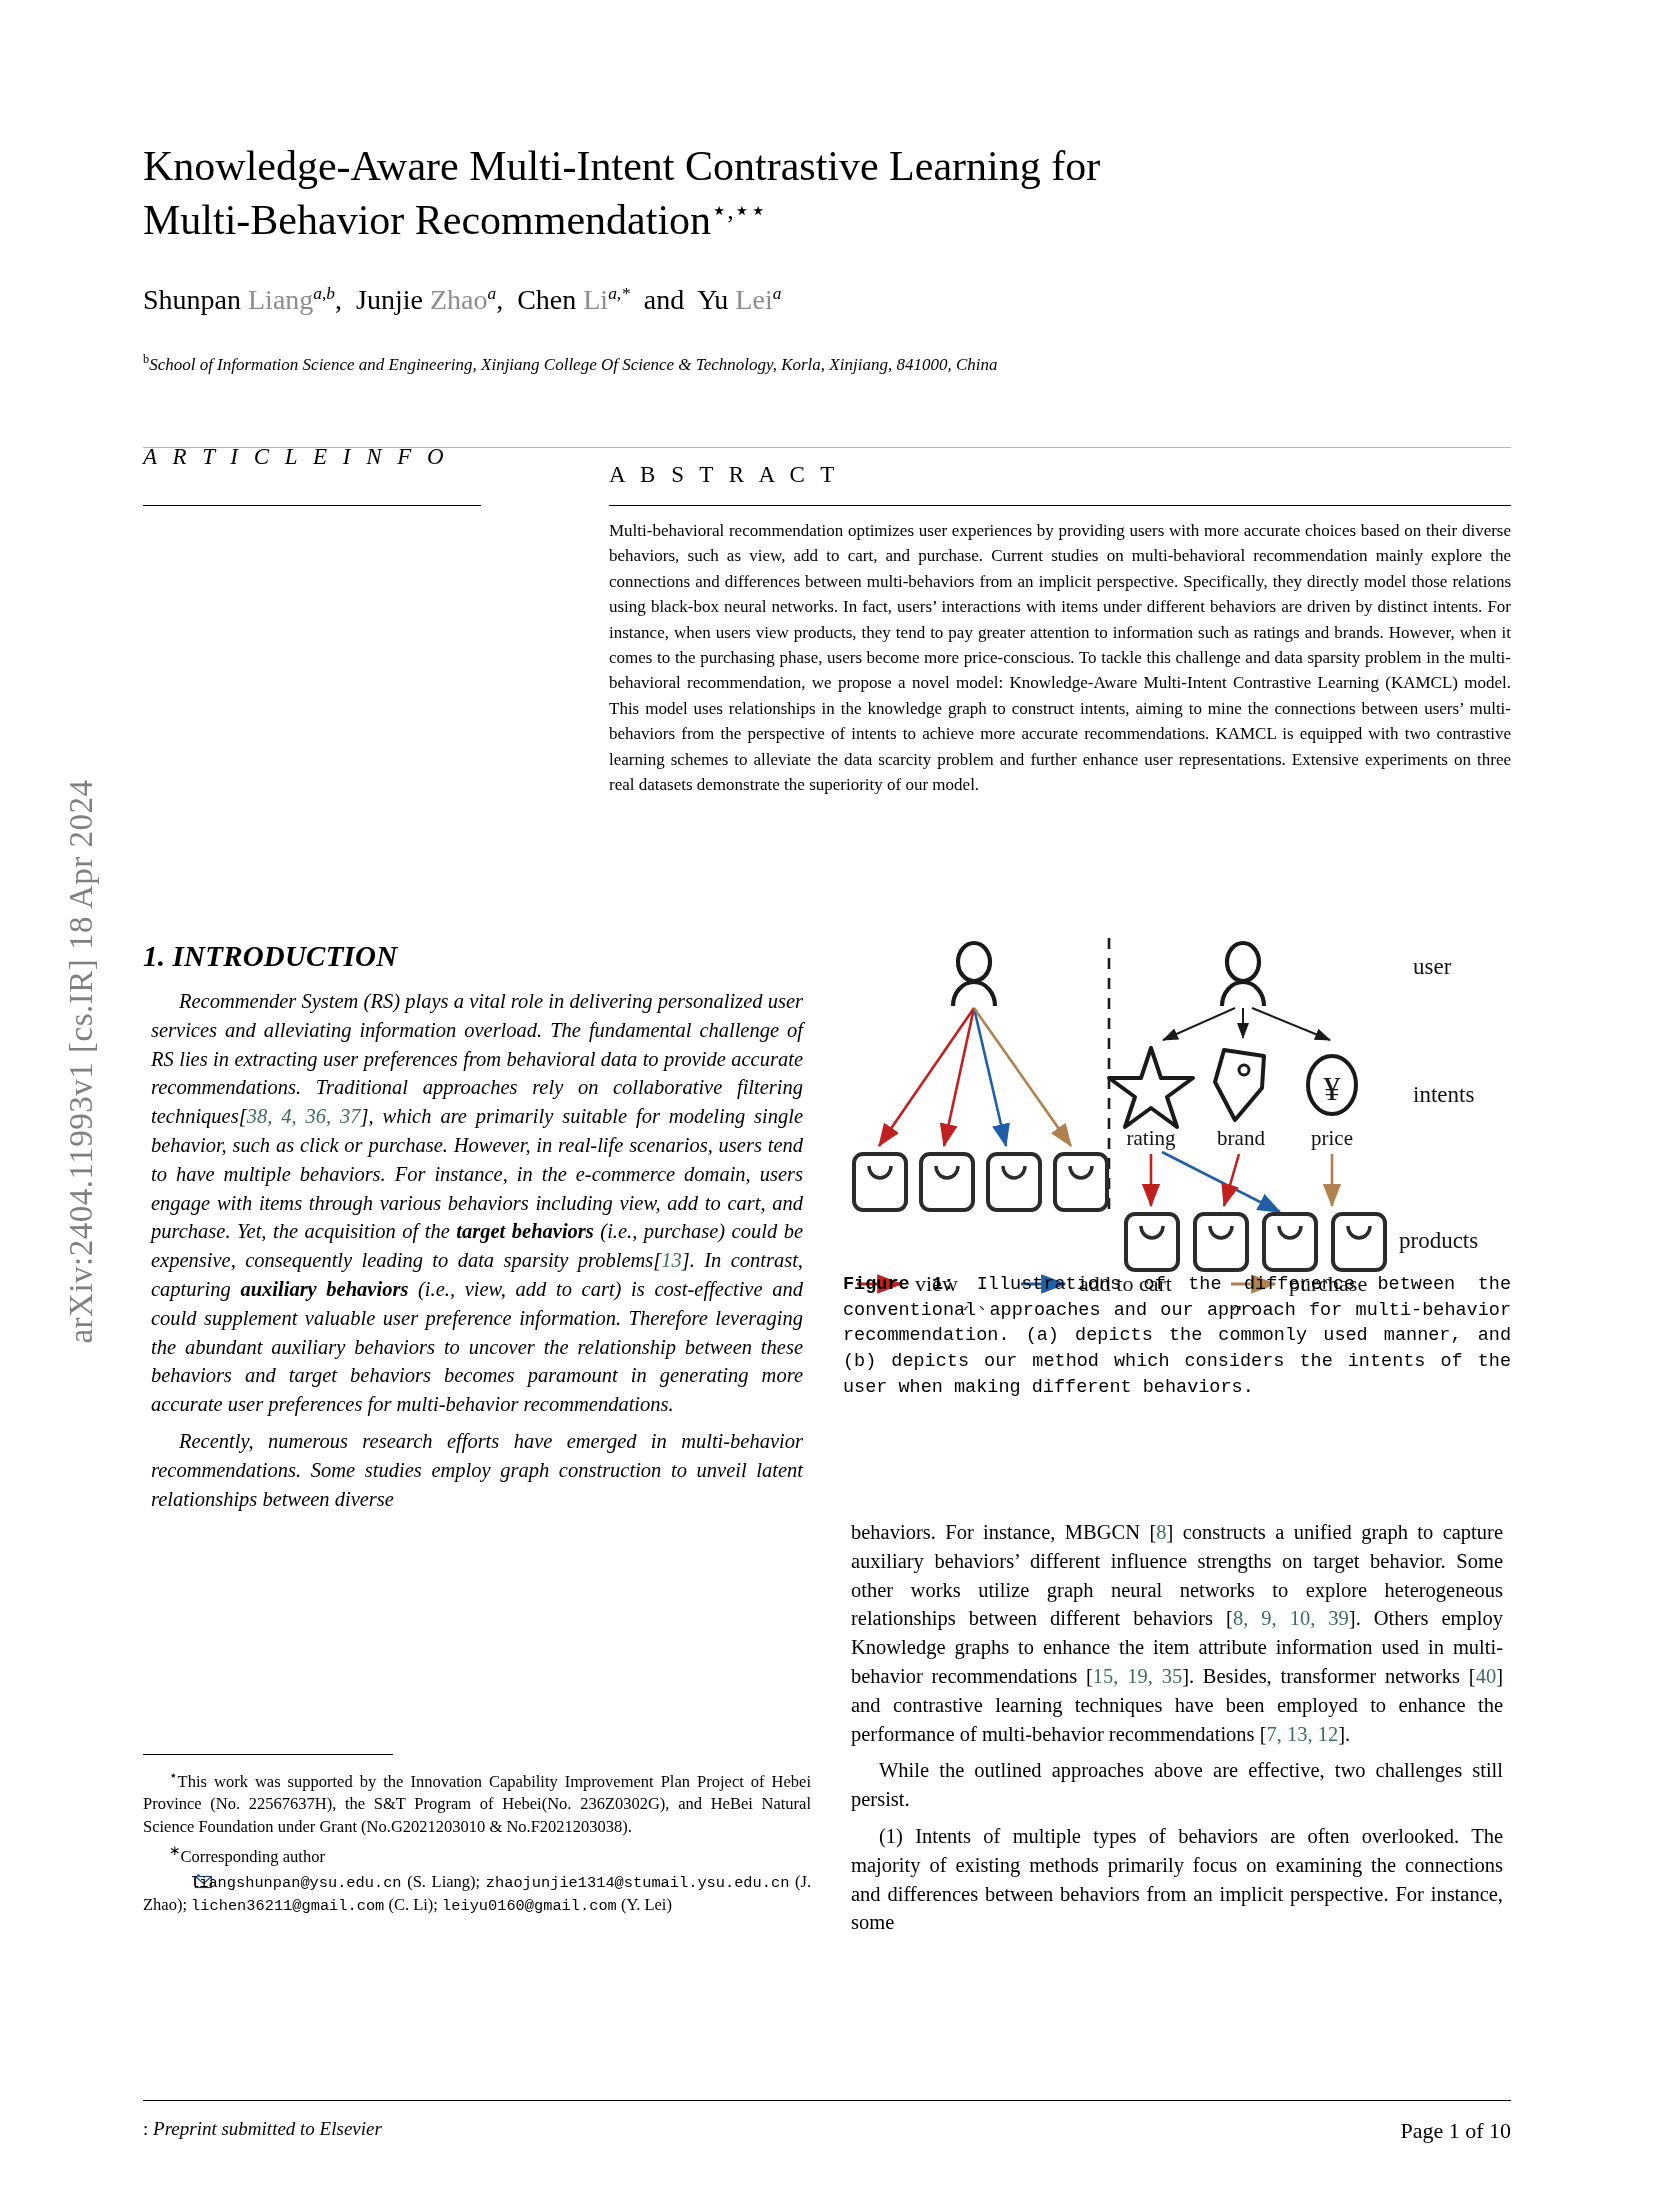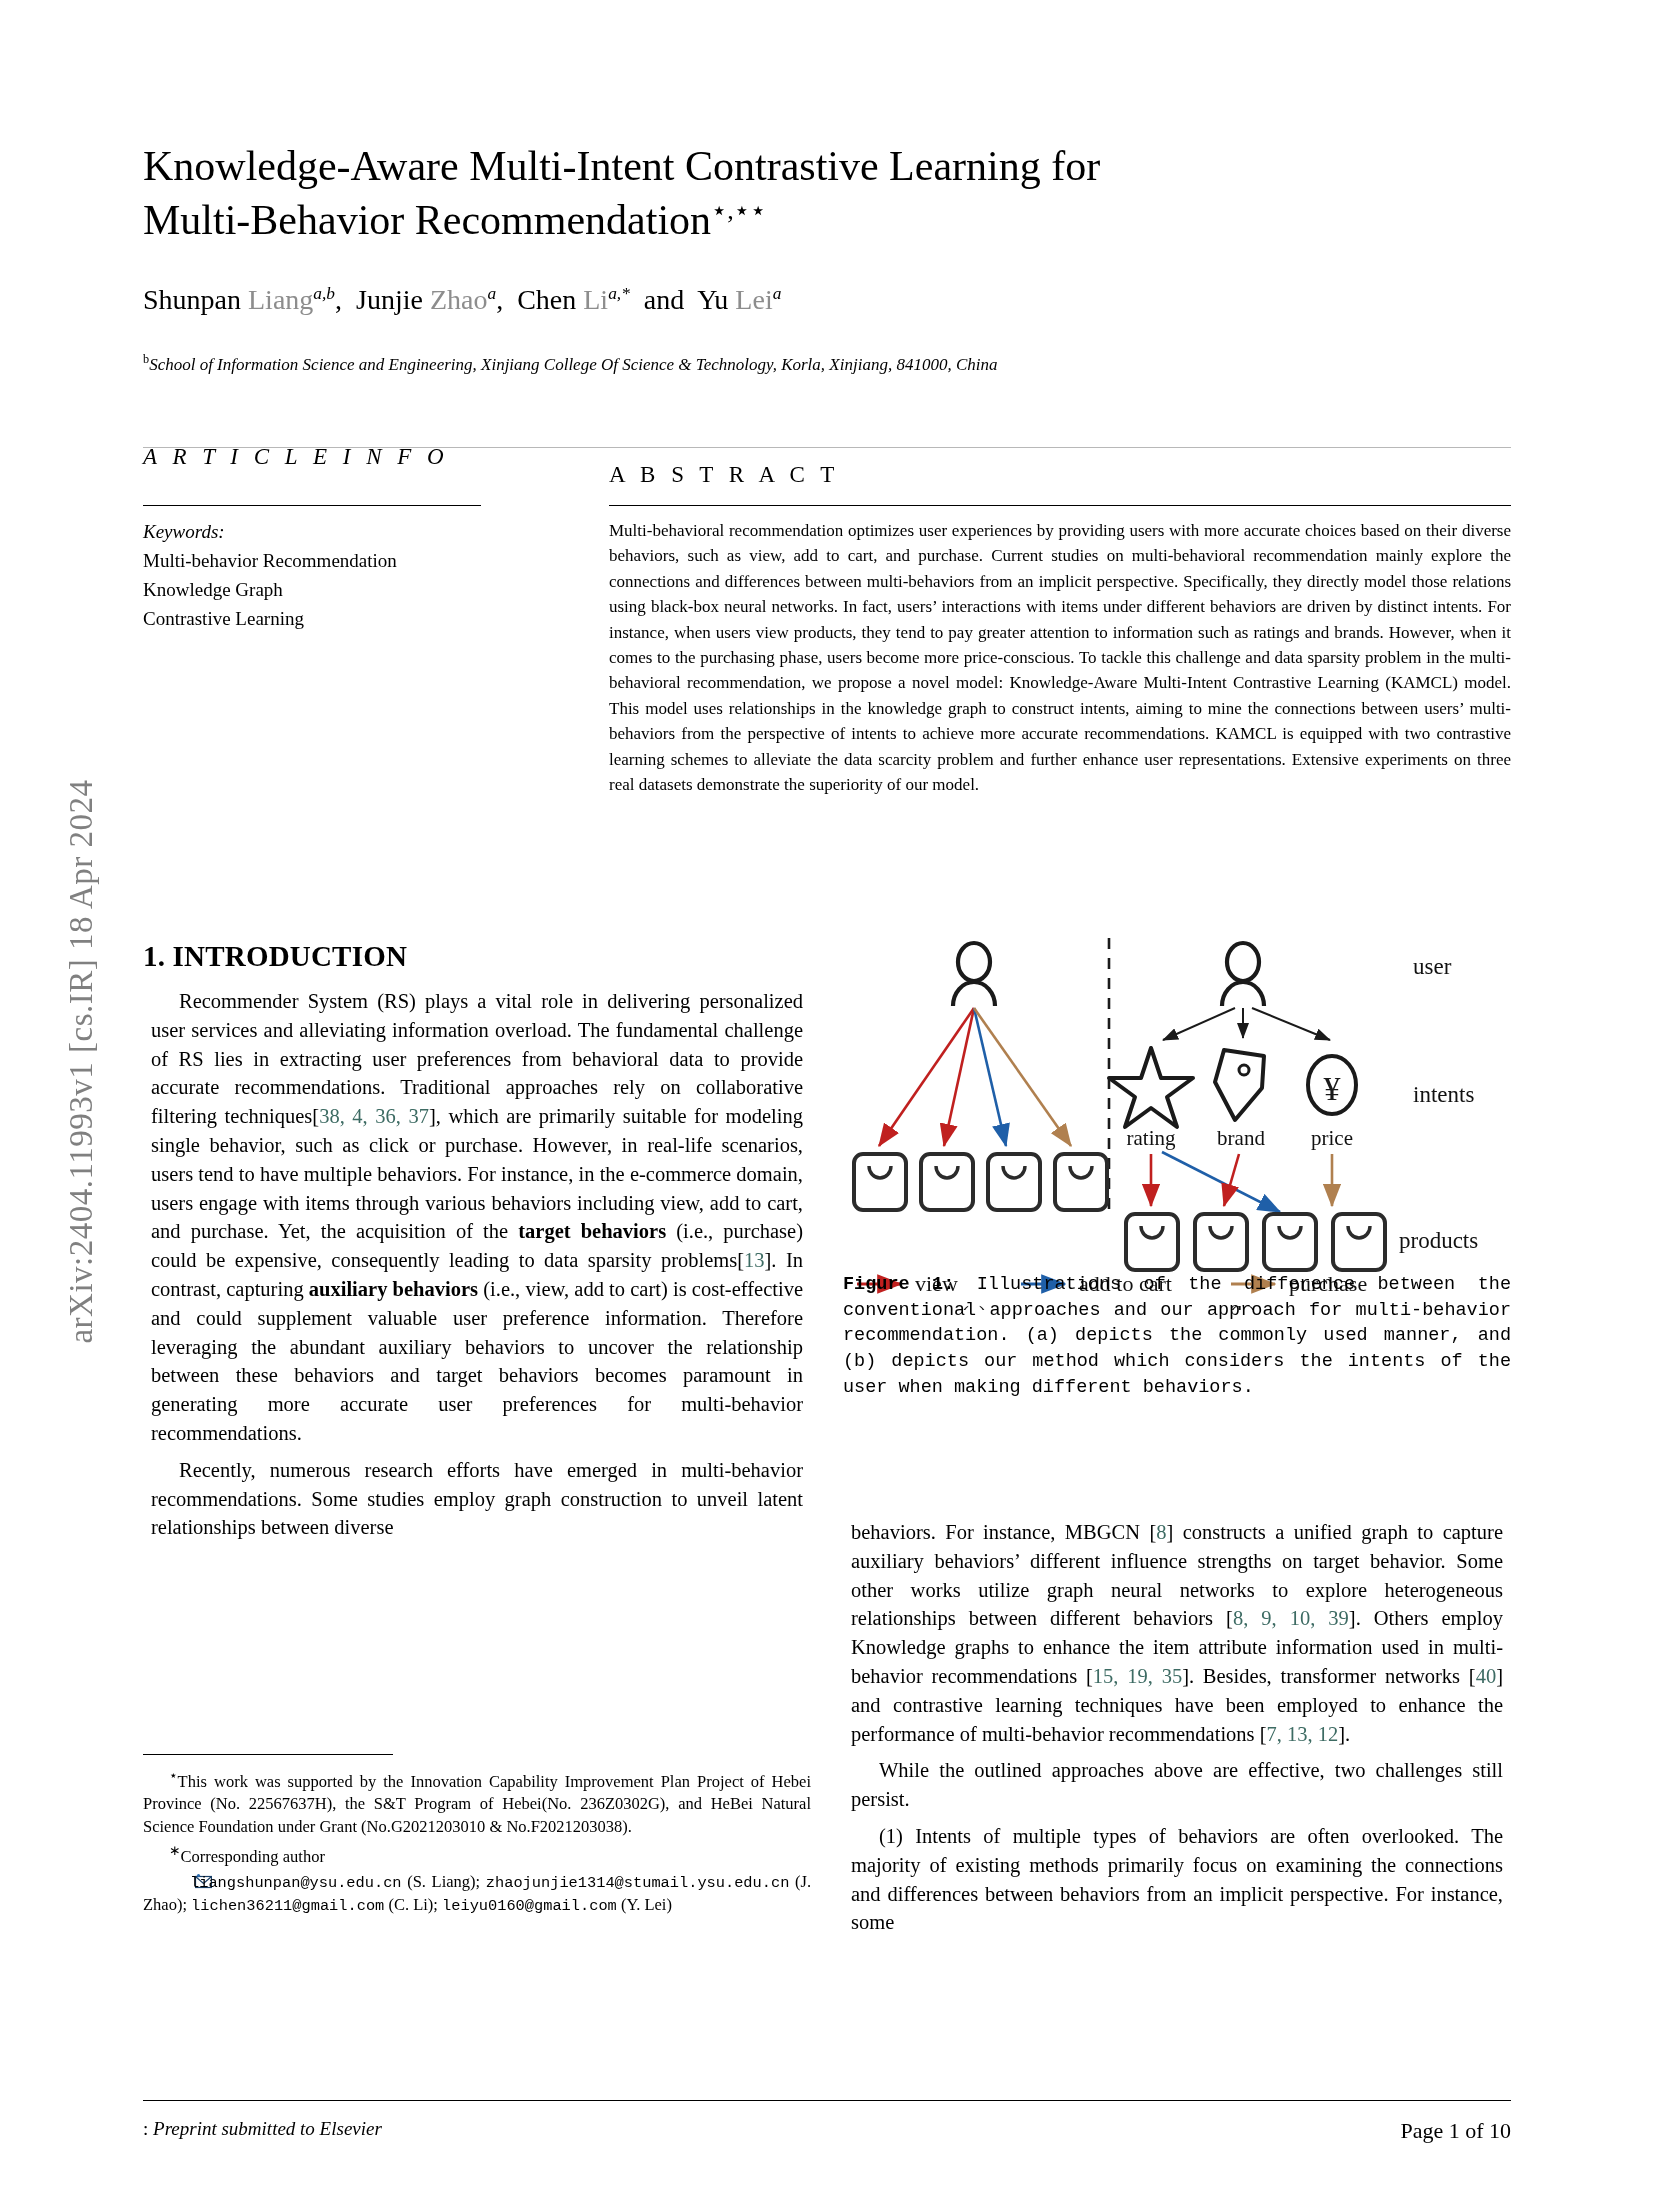--- a/index.html
+++ b/index.html
@@ -75,21 +75,21 @@
 
   .abstract{
     position:absolute; left:609px; top:518px; width:902px;
     font-size:17px; line-height:1.495;
     text-align:justify; text-justify:inter-word;
     hyphens:manual;
   }
 
   
   .col{ position:absolute; width:668px; }
-  .col-left{ left:143px; top:940px; }
+  .col-left{ left:143px; top:940px;font-style:italic; }
 
   h2.section{
     font-size:29px; font-weight:bold; margin:0 0 14px 0;
     letter-spacing:0.2px;
   }
   p.body{
     margin:8px; font-size:20.5px; line-height:1.405;
     text-align:justify; text-justify:inter-word;
     text-indent:28px;
   }
@@ -156,26 +156,20 @@
   </div>
 
   <div class="affil">
     <div><sup>b</sup><span>School of Information Science and Engineering, Xinjiang College Of Science &amp; Technology, Korla, Xinjiang, 841000, China</span></div>
   </div>
 
   <div class="rule-full rule-top"></div>
 
   <div class="sec-head ai-head">A R T I C L E   I N F O</div>
   <div class="rule-ai"></div>
-  <div class="keywords">
-    <div class="kw-title">Keywords:</div>
-    <div>Multi-behavior Recommendation</div>
-    <div>Knowledge Graph</div>
-    <div>Contrastive Learning</div>
-  </div>
 
   <div class="sec-head ab-head">A B S T R A C T</div>
   <div class="rule-ab"></div>
   <div class="abstract">Multi-behavioral recommendation optimizes user experiences by providing users with more accurate choices based on their diverse behaviors, such as view, add to cart, and purchase. Current studies on multi-behavioral recommendation mainly explore the connections and differences between multi-behaviors from an implicit perspective. Specifically, they directly model those relations using black-box neural networks. In fact, users’ interactions with items under different behaviors are driven by distinct intents. For instance, when users view products, they tend to pay greater attention to information such as ratings and brands. However, when it comes to the purchasing phase, users become more price-conscious. To tackle this challenge and data sparsity problem in the multi-behavioral recommendation, we propose a novel model: Knowledge-Aware Multi-Intent Contrastive Learning (KAMCL) model. This model uses relationships in the knowledge graph to construct intents, aiming to mine the connections between users’ multi-behaviors from the perspective of intents to achieve more accurate recommendations. KAMCL is equipped with two contrastive learning schemes to alleviate the data scarcity problem and further enhance user representations. Extensive experiments on three real datasets demonstrate the superiority of our model.</div>
 
   <div class="col col-left">
     <h2 class="section">1.  INTRODUCTION</h2>
     <p class="body"><span>Recommender System (RS) plays a vital role in delivering personalized user services and alleviating information overload. The fundamental challenge of RS lies in extracting user preferences from behavioral data to provide accurate recommendations. Traditional approaches rely on collaborative filtering techniques[</span><span class="cite">38, 4, 36, 37</span><span>], which are primarily suitable for modeling single behavior, such as click or purchase. However, in real-life scenarios, users tend to have multiple behaviors. For instance, in the e-commerce domain, users engage with items through various behaviors including view, add to cart, and purchase. Yet, the acquisition of the </span><b class="term">target behaviors</b><span> (i.e., purchase) could be expensive, consequently leading to data sparsity problems[</span><span class="cite">13</span><span>]. In contrast, capturing </span><b class="term">auxiliary behaviors</b><span> (i.e., view, add to cart) is cost-effective and could supplement valuable user preference information. Therefore leveraging the abundant auxiliary behaviors to uncover the relationship between these behaviors and target behaviors becomes paramount in generating more accurate user preferences for multi-behavior recommendations.</span></p>
     <p class="body">Recently, numerous research efforts have emerged in multi-behavior recommendations. Some studies employ graph construction to unveil latent relationships between diverse</p>
   </div>

